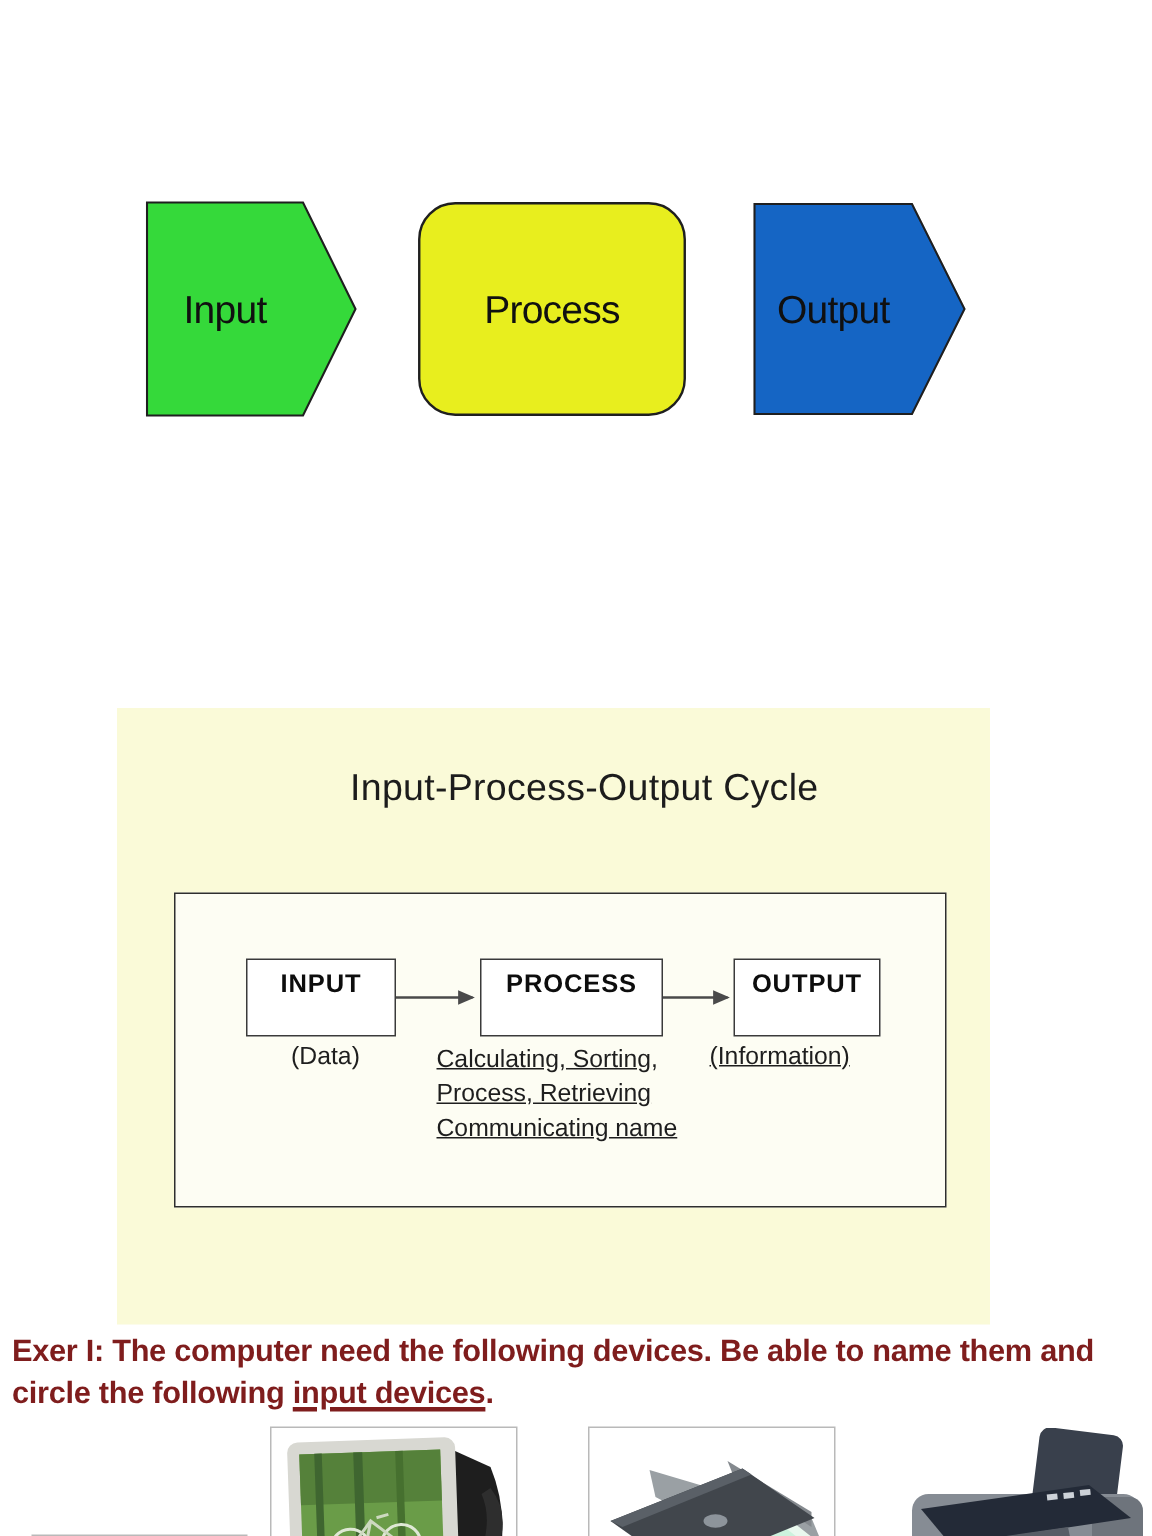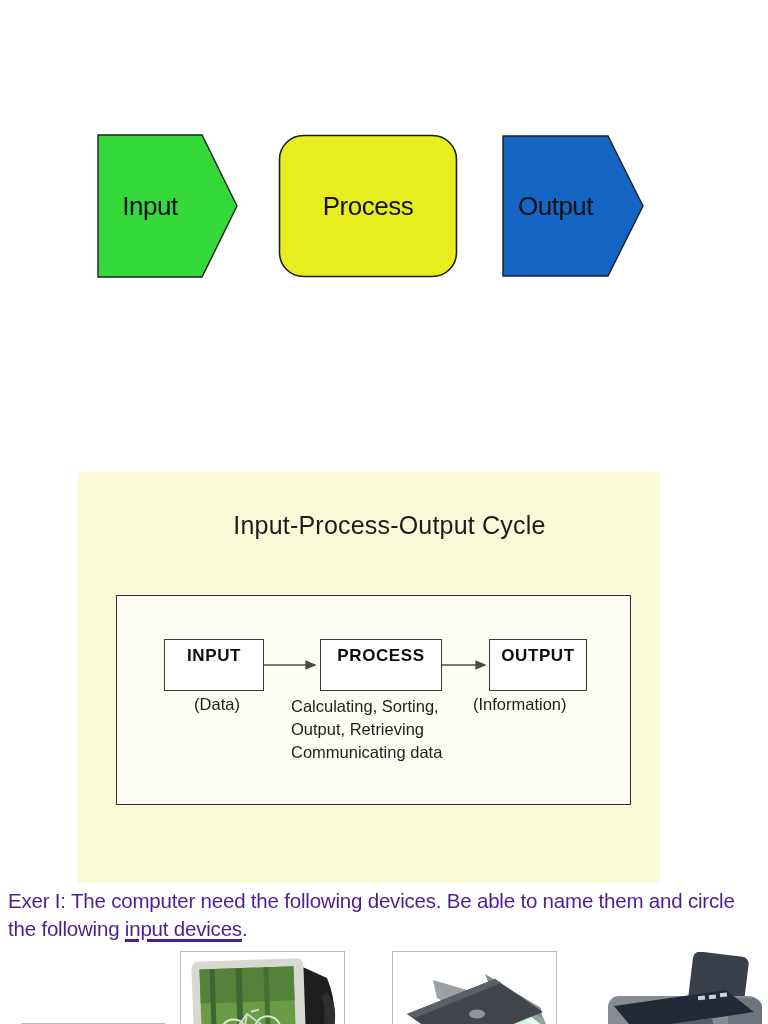--- a/index.html
+++ b/index.html
@@ -34,27 +34,27 @@
     position: absolute; left: 38px; top: 123px; width: 515px; height: 210px;
     background: #fdfdf3; border: 1px solid #2e2e2e;
   }
   .io-small-box {
     position: absolute; top: 43px; height: 52px;
     background: #ffffff; border: 1px solid #3a3a3a;
     text-align: center; padding-top: 6px;
     font-weight: bold; font-size: 17px; color: #0d0d0d; letter-spacing: 0.6px;
   }
   .io-caption { position: absolute; font-size: 16.5px; color: #1e1e1e; }
-  .io-caption-block span { display: block; line-height: 23px; }
+  .io-caption-block span { display: block; line-height: 23px; text-decoration: underline; }
 
   
   .exercise {
     position: absolute; left: 8px; top: 869px; width: 735px;
-    font-weight: normal; font-size: 20.5px; line-height: 28px;
-    color: #4c1d95; letter-spacing: -0.2px;
+    font-weight: bold; font-size: 20.5px; line-height: 28px;
+    color: #7f1d1d; letter-spacing: -0.2px;
   }
   .exercise .ul { text-decoration: underline; text-decoration-thickness: 2.5px; text-underline-offset: 3px; }
 
   
   .pic-frame {
     position: absolute; background: #ffffff;
     border: 1px solid #b9b9b9; overflow: hidden;
   }
   .pic-plain { position: absolute; overflow: hidden; }
 </style>
@@ -100,25 +100,25 @@
       </svg>
 
       <div class="io-small-box" style="left:47px; width:100px;">INPUT</div>
       <div class="io-small-box" style="left:203px; width:122px;">PROCESS</div>
       <div class="io-small-box" style="left:372px; width:98px;">OUTPUT</div>
 
       <div class="io-caption" style="left:50px; top:99px; width:100px; text-align:center;">(Data)</div>
 
       <div class="io-caption io-caption-block" style="left:174px; top:99px; width:190px;">
         <span>Calculating, Sorting,</span>
-        <span>Output, Retrieving</span>
-        <span>Communicating data</span>
+        <span>Process, Retrieving</span>
+        <span>Communicating name</span>
       </div>
 
-      <div class="io-caption" style="left:356px; top:99px; width:130px;">(Information)</div>
+      <div class="io-caption" style="left:356px; top:99px; width:130px;text-decoration:underline;">(Information)</div>
     </div>
   </div>
 
   <div class="exercise">
     <span>Exer I: The computer need the following devices. Be able to name them and circle the following </span><span class="ul">input devices</span><span>.</span>
   </div>
 
   <div class="pic-frame" style="left:21px; top:1005px; width:144px; height:60px;">
     <svg width="142" height="58" viewBox="0 0 142 58">
       <ellipse cx="116" cy="30" rx="24" ry="15" fill="#d9d9d9"></ellipse>

